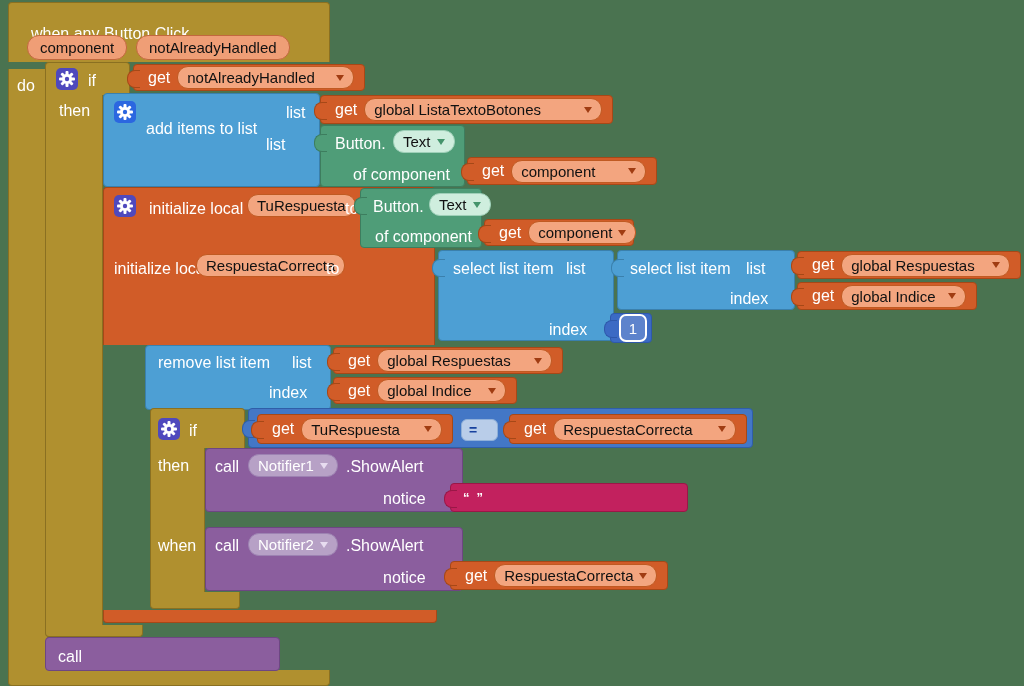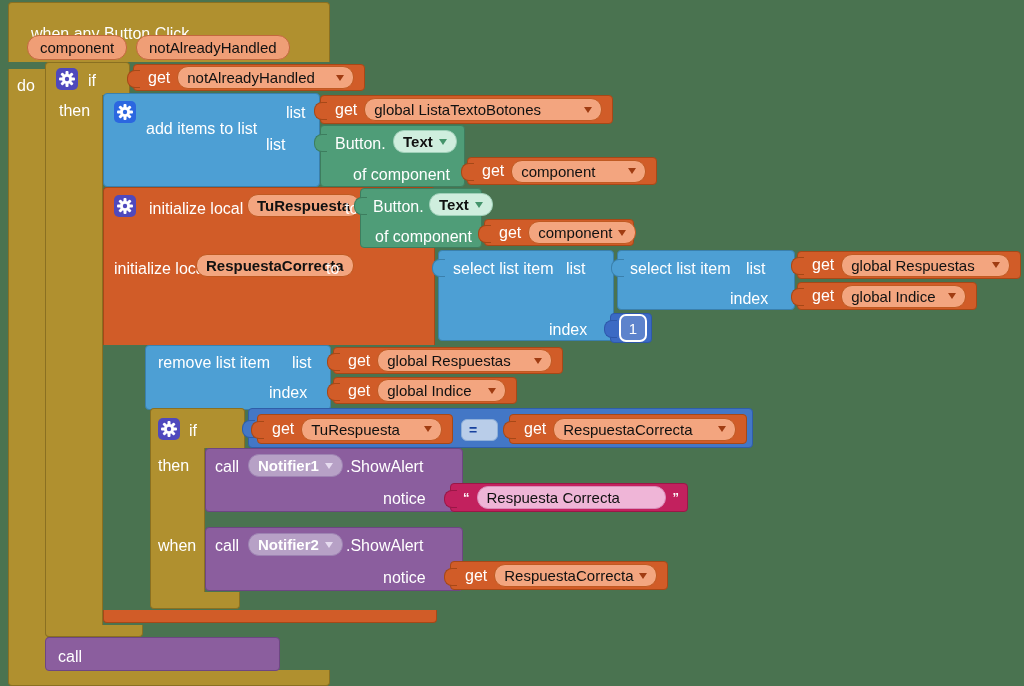--- a/index.html
+++ b/index.html
@@ -13,21 +13,21 @@
   .plug::before{content:"";position:absolute;left:-7px;top:8px;width:12px;height:16px;
           background:var(--bg);border:1px solid var(--bd);border-right:none;border-radius:8px 0 0 8px;}
   .noTop{border-top:none;border-top-left-radius:0;border-top-right-radius:0;}
   .noBottom{border-bottom:none;border-bottom-left-radius:0;border-bottom-right-radius:0;}
   .wlbl{color:#fff;font-size:16px;line-height:1.1;white-space:nowrap;}
   .sb>.wlbl{position:absolute;}
   .chip{display:inline-flex;align-items:center;justify-content:space-between;gap:6px;
         background:var(--chip);border:1px solid var(--chipbd);border-radius:11px;
         padding:1px 9px;font-size:15px;color:#111;white-space:nowrap;height:23px;box-sizing:border-box;}
   .vb>.chip{flex:1;}
-  .sb .chip{position:absolute;font-weight:bold;}
+  .sb .chip{position:absolute;}
   .tri{width:0;height:0;border-left:4px solid transparent;border-right:4px solid transparent;
        border-top:6px solid var(--tri);flex:none;}
   .gold{--bg:#b0902f;--bd:#8a7021;}
   .orange{--bg:#d15c28;--bd:#a64817;--chip:#f3a57f;--chipbd:#c05a22;--tri:#a03c12;}
   .lblue{--bg:#4d9fd4;--bd:#3a80ad;}
   .mblue{--bg:#4377c6;--bd:#2f5ea8;}
   .numblue{--bg:#3b6ac4;--bd:#2e58ab;}
   .green{--bg:#4f9d78;--bd:#3d7d5e;--chip:#cfeede;--chipbd:#9ed0b8;--tri:#44946b;}
   .purple{--bg:#8b5e9e;--bd:#6d4682;--chip:#b7a1c6;--chipbd:#9d82b2;--tri:#e7dcf0;}
   .purple .chip{color:#fff;}
@@ -266,23 +266,20 @@
     <span class="wlbl" style="left:9px;top:9px;">call</span>
     <span class="chip" style="left:42px;top:5px;">
         <span>Notifier1</span>
         <i class="tri"></i>
       </span>
     <span class="wlbl" style="left:140px;top:9px;">.ShowAlert</span>
     <span class="wlbl" style="left:177px;top:41px;">notice</span>
   </div>
   <div class="vb magenta" style="left:450px;top:483px;width:238px;height:29px;padding:0 8px 0 12px;">
     <span class="quote">“</span>
-    <span class="chip">
-        <span>Respuesta Correcta</span>
-      </span>
     <span class="quote">”</span>
   </div>
 
   <div class="sb purple" style="left:205px;top:527px;width:258px;height:64px;">
     <span class="wlbl" style="left:9px;top:9px;">call</span>
     <span class="chip" style="left:42px;top:5px;">
         <span>Notifier2</span>
         <i class="tri"></i>
       </span>
     <span class="wlbl" style="left:140px;top:9px;">.ShowAlert</span>

